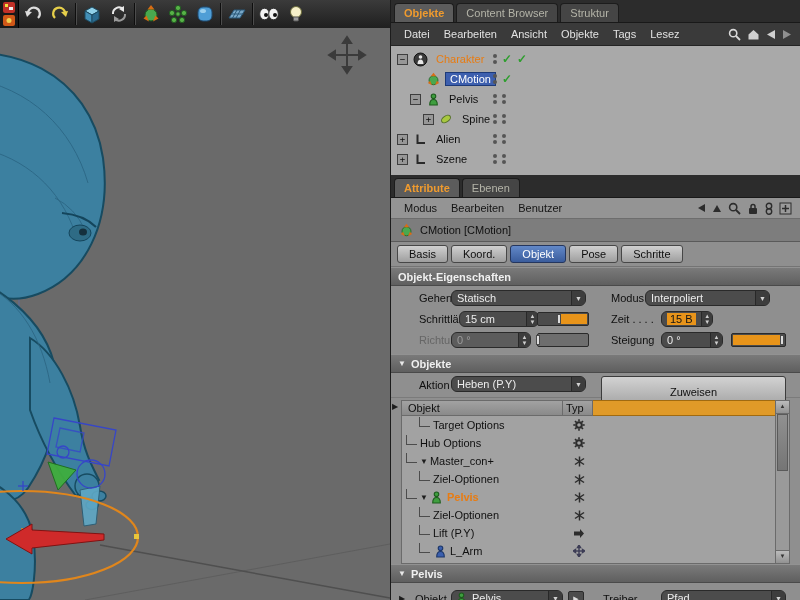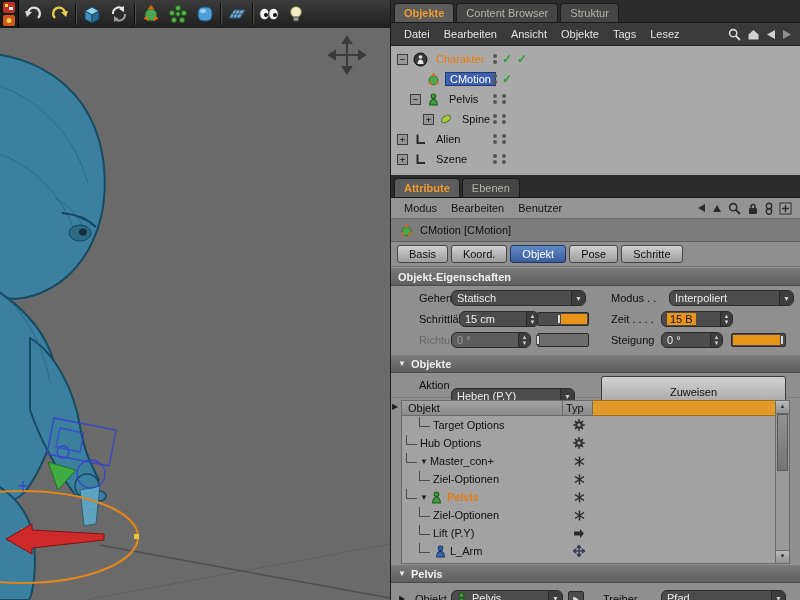--- a/index.html
+++ b/index.html
@@ -526,40 +526,40 @@
     </div>
 
     <div class="props">
       <div class="prow">
         <span class="plabel">Gehen . . . . .</span>
         <div class="ctrl" style="left:60px;width:135px;">
           <span class="txt">Statisch</span>
           <span class="ar">▼</span>
         </div>
         <span class="plabel r">Modus . .</span>
-        <div class="ctrl" style="left:278px;width:125px;">
+        <div class="ctrl" style="left:254px;width:125px;">
           <span class="txt">Interpoliert</span>
           <span class="ar">▼</span>
         </div>
       </div>
       <div class="prow">
         <span class="plabel">Schrittlänge</span>
         <div class="ctrl" style="left:68px;width:80px;">
           <span class="txt">15 cm</span>
           <span class="stp">
               <span>▲</span>
               <span>▼</span>
             </span>
         </div>
         <div class="slider" id="sl1" style="left:146px;width:52px;">
             <i class="fill" style="left: 42%; right: 1px;"></i>
             <i class="knob" style="left: calc(42% - 2px);"></i>
           </div>
         <span class="plabel r">Zeit . . . .</span>
-        <div class="ctrl" style="left:270px;width:72px;">
+        <div class="ctrl" style="left:270px;width:52px;">
           <span class="txt"><span class="sel">15 B</span></span>
           <span class="stp">
               <span>▲</span>
               <span>▼</span>
             </span>
         </div>
       </div>
       <div class="prow">
         <span class="plabel dis">Richtung . . .</span>
         <div class="ctrl dis" style="left:60px;width:80px;">
@@ -587,21 +587,21 @@
       </div>
     </div>
 
     <div class="section">
       <span class="tri">▼</span>
       <span>Objekte</span>
     </div>
 
     <div class="arow">
       <span class="plabel" style="top:6px;">Aktion</span>
-      <div class="ctrl" style="left:60px;width:124px;margin-top:12px;">
+      <div class="ctrl" style="left:60px;width:135px;">
         <span class="txt">Heben (P.Y)</span>
         <span class="ar">▼</span>
       </div>
       <div class="btn" style="left:210px;width:185px;">
         <span>Zuweisen</span>
       </div>
     </div>
 
     <div class="tablewrap">
       <span class="corner">▶</span>

